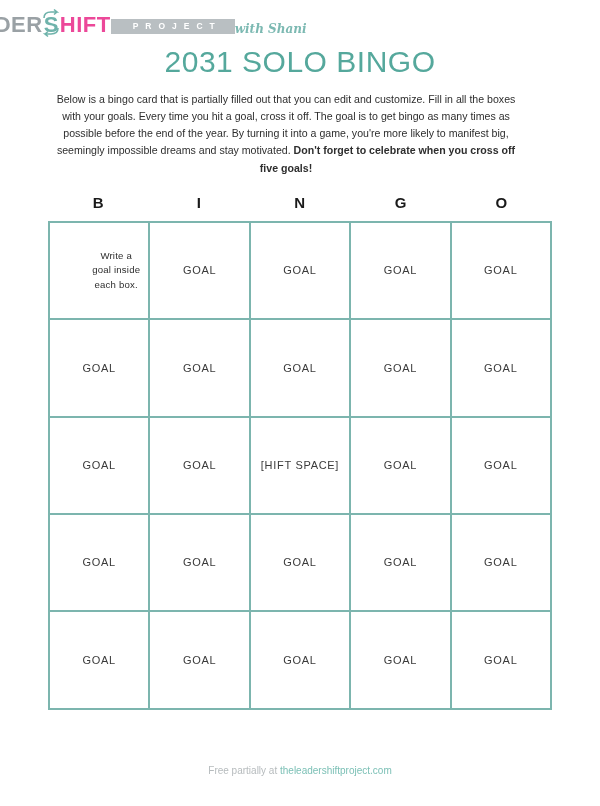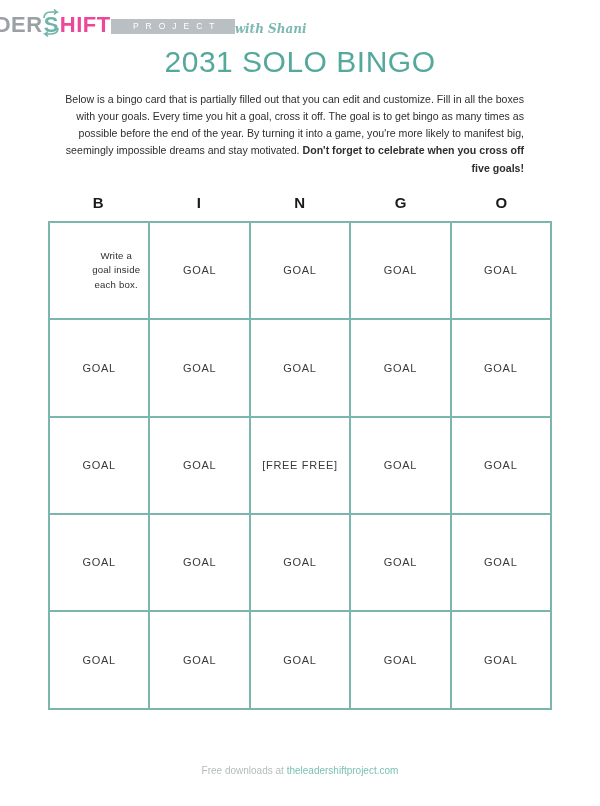--- a/index.html
+++ b/index.html
@@ -62,21 +62,21 @@
     width: 22px;
     height: 26px;
     overflow: visible;
   }
   .logo-hift { color: #ec4899; }
   .logo-project-bar {
     margin-top: 3px;
     background: #b9bfc2;
     color: #ffffff;
     font-size: 8.5px;
-    font-weight: normal;
+    font-weight: bold;
     letter-spacing: 7px;
     padding: 2px 6px 2px 15px;
     line-height: 1.25;
     width: 124px;
     box-sizing: border-box;
     text-align: center;
   }
   .logo-with-shani {
     margin-top: 2px;
     font-family: "DejaVu Serif", serif;
@@ -98,21 +98,21 @@
     margin: 9px 0 0 0;
     line-height: 1.1;
   }
 
   
   .intro {
     margin: 13px 76px 0 48px;
     font-size: 10.6px;
     line-height: 1.62;
     color: #2e2e2e;
-    text-align: right;
+    text-align: center;
   }
   .intro b { font-weight: bold; }
 
   
   .bingo-header {
     display: flex;
     width: 504px;
     margin: 17px auto 0 auto;
   }
   .bingo-header .letter {
@@ -213,32 +213,32 @@
     <div class="cell">GOAL</div>
 
     <div class="cell">GOAL</div>
     <div class="cell">GOAL</div>
     <div class="cell">GOAL</div>
     <div class="cell">GOAL</div>
     <div class="cell">GOAL</div>
 
     <div class="cell">GOAL</div>
     <div class="cell">GOAL</div>
-    <div class="cell">[FREE FREE]</div>
+    <div class="cell">[HIFT SPACE]</div>
     <div class="cell">GOAL</div>
     <div class="cell">GOAL</div>
 
     <div class="cell">GOAL</div>
     <div class="cell">GOAL</div>
     <div class="cell">GOAL</div>
     <div class="cell">GOAL</div>
     <div class="cell">GOAL</div>
 
     <div class="cell">GOAL</div>
     <div class="cell">GOAL</div>
     <div class="cell">GOAL</div>
     <div class="cell">GOAL</div>
     <div class="cell">GOAL</div>
   </div>
 
-  <div class="footer"><span>Free downloads at </span><span class="link">theleadershiftproject.com</span></div>
+  <div class="footer"><span>Free partially at </span><span class="link">theleadershiftproject.com</span></div>
 
 </div>
 
 </body></html>

